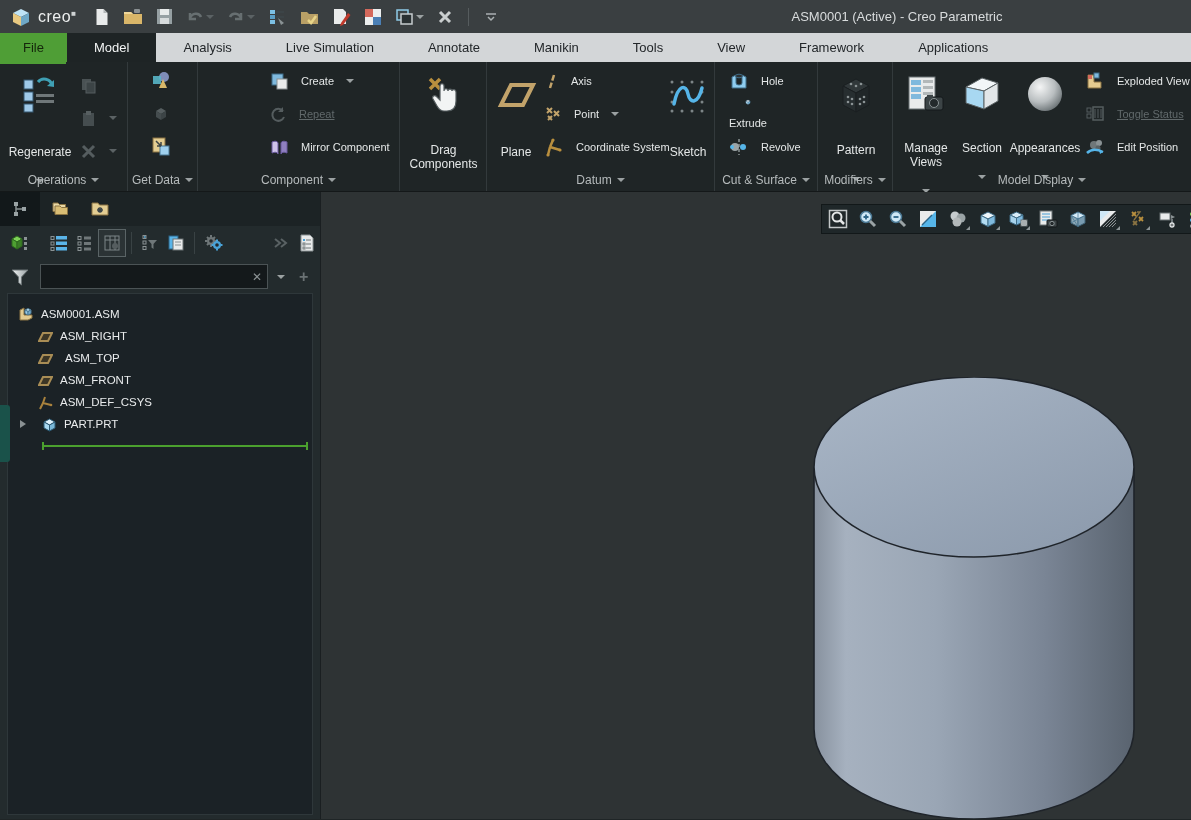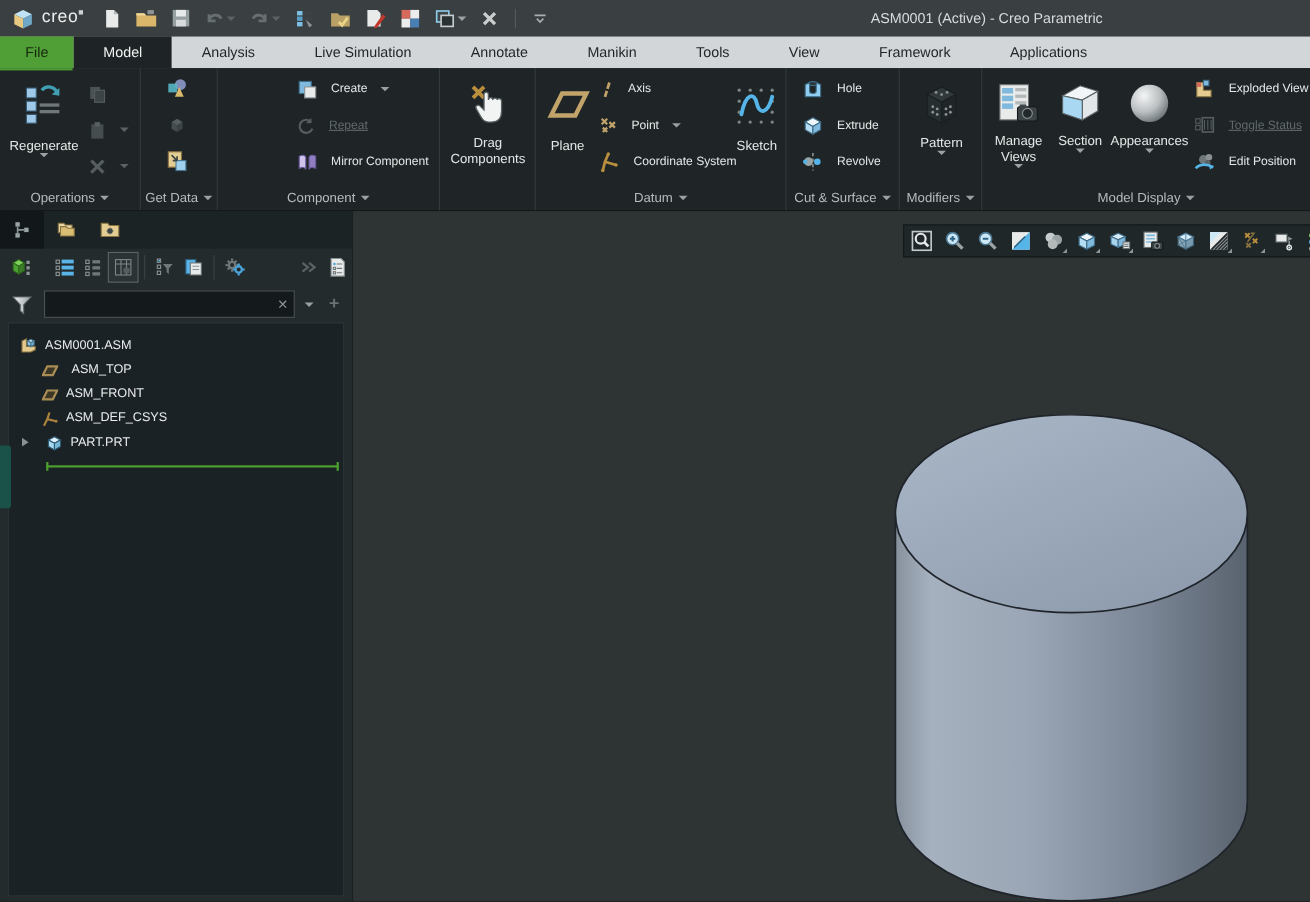--- a/index.html
+++ b/index.html
@@ -26,21 +26,21 @@
   .tab.file { background:#4f9e36; color:#15270b; padding:0 23px; }
   .tab.model { background:#1e2425; color:#f2f4f4; }
 
   
   .ribbon { position:relative; height:130px; background:#1f2526; display:flex; border-bottom:1px solid #141819; }
   .file-underline { position:absolute; top:0; left:0; width:66px; height:2px; background:#4f9e36; }
   .rgroup { position:relative; height:100%; border-right:1px solid #333a3c; flex:0 0 auto; }
   .rgroup:last-child { border-right:none; flex:1 1 auto; }
   .glabel { position:absolute; bottom:4px; left:0; right:0; display:flex; justify-content:center;
     align-items:center; gap:5px; color:#b6bbbc; font-size:12px; }
-  .bigbtn { position:absolute; top:5px; display:flex; flex-direction:column; align-items:center; gap:0; }
+  .bigbtn { position:absolute; top:5px; display:flex; flex-direction:column; align-items:center; gap:20px; }
   .bigbtn .blabel { color:#e4e7e7; font-size:12px; line-height:14px; text-align:center; }
   .row { position:absolute; display:flex; align-items:center; gap:12px; height:30px; font-size:11px; color:#e4e7e7; }
   .row.dis, .dis .blabel { color:#61696b;text-decoration:underline; }
   .icon { display:inline-flex; align-items:center; justify-content:center; }
 
   
   .main { display:flex; height:627px; }
   .navigator { position:relative; width:320px; background:#232b2d; flex:0 0 auto; }
   .navtabs { height:34px; background:#1c2325; display:flex; }
   .navtab { width:40px; display:flex; align-items:center; justify-content:center; }
@@ -367,21 +367,21 @@
     </div>
 
     <div class="rgroup" style="width:103px;">
       <div class="row" style="left:14px; top:4px;text-align:right;">
         <svg width="20" height="20" viewBox="0 0 20 20">
             <path d="M3 6 L3 17 L17 17 L17 6 L13 4 L13 12 A3 2 0 0 1 7 12 L7 4Z" fill="#8ecdf0" stroke="#3f6c87"></path>
             <ellipse cx="10" cy="5" rx="3.5" ry="1.8" fill="#2b3133" stroke="#3f6c87"></ellipse>
           </svg>
         <span>Hole</span>
       </div>
-      <div class="row" style="left:14px; top:37px;">
+      <div class="row" style="left:14px; top:37px;flex-direction:column;">
         <svg width="20" height="20" viewBox="0 0 20 20">
             <polygon points="3,7 10,3 17,7 10,11" fill="#eef6fb" stroke="#3f6c87"></polygon>
             <polygon points="3,7 10,11 10,18 3,14" fill="#b4dcf2" stroke="#3f6c87"></polygon>
             <polygon points="10,11 17,7 17,14 10,18" fill="#7fb9dd" stroke="#3f6c87"></polygon>
           </svg>
         <span>Extrude</span>
       </div>
       <div class="row" style="left:14px; top:70px;">
         <svg width="20" height="20" viewBox="0 0 20 20">
             <path d="M10 2 L10 18" stroke="#8a9294" stroke-width="1.5" stroke-dasharray="3 2"></path>
@@ -657,20 +657,28 @@
           <span class="icon">
               <svg width="16" height="16" viewBox="0 0 16 16">
                 <path d="M2 4 L6 2 L6 9 L14 9 L14 12 L10 14 L2 14Z" fill="#e4cb90" stroke="#8a7342"></path>
                 <polygon points="7,4 10,2.5 13,4 10,5.5" fill="#c7e8f8" stroke="#4a7894"></polygon>
                 <polygon points="7,4 10,5.5 10,9 7,7.5" fill="#9fcde9" stroke="#4a7894"></polygon>
                 <polygon points="10,5.5 13,4 13,7.5 10,9" fill="#78aecf" stroke="#4a7894"></polygon>
               </svg>
             </span>
           <span>ASM0001.ASM</span>
         </div>
+        <div class="titem" style="padding-left:30px;">
+          <span class="icon">
+              <svg width="15" height="13" viewBox="0 0 15 13">
+                <polygon points="1,11 5,3 14,3 10,11" fill="#3c3626" stroke="#a98d55" stroke-width="2"></polygon>
+              </svg>
+            </span>
+          <span>ASM_RIGHT</span>
+        </div>
         <div class="titem" style="padding-left:30px;gap:12px;">
           <span class="icon">
               <svg width="15" height="13" viewBox="0 0 15 13">
                 <polygon points="1,11 5,3 14,3 10,11" fill="#3c3626" stroke="#a98d55" stroke-width="2"></polygon>
               </svg>
             </span>
           <span>ASM_TOP</span>
         </div>
         <div class="titem" style="padding-left:30px;">
           <span class="icon">

